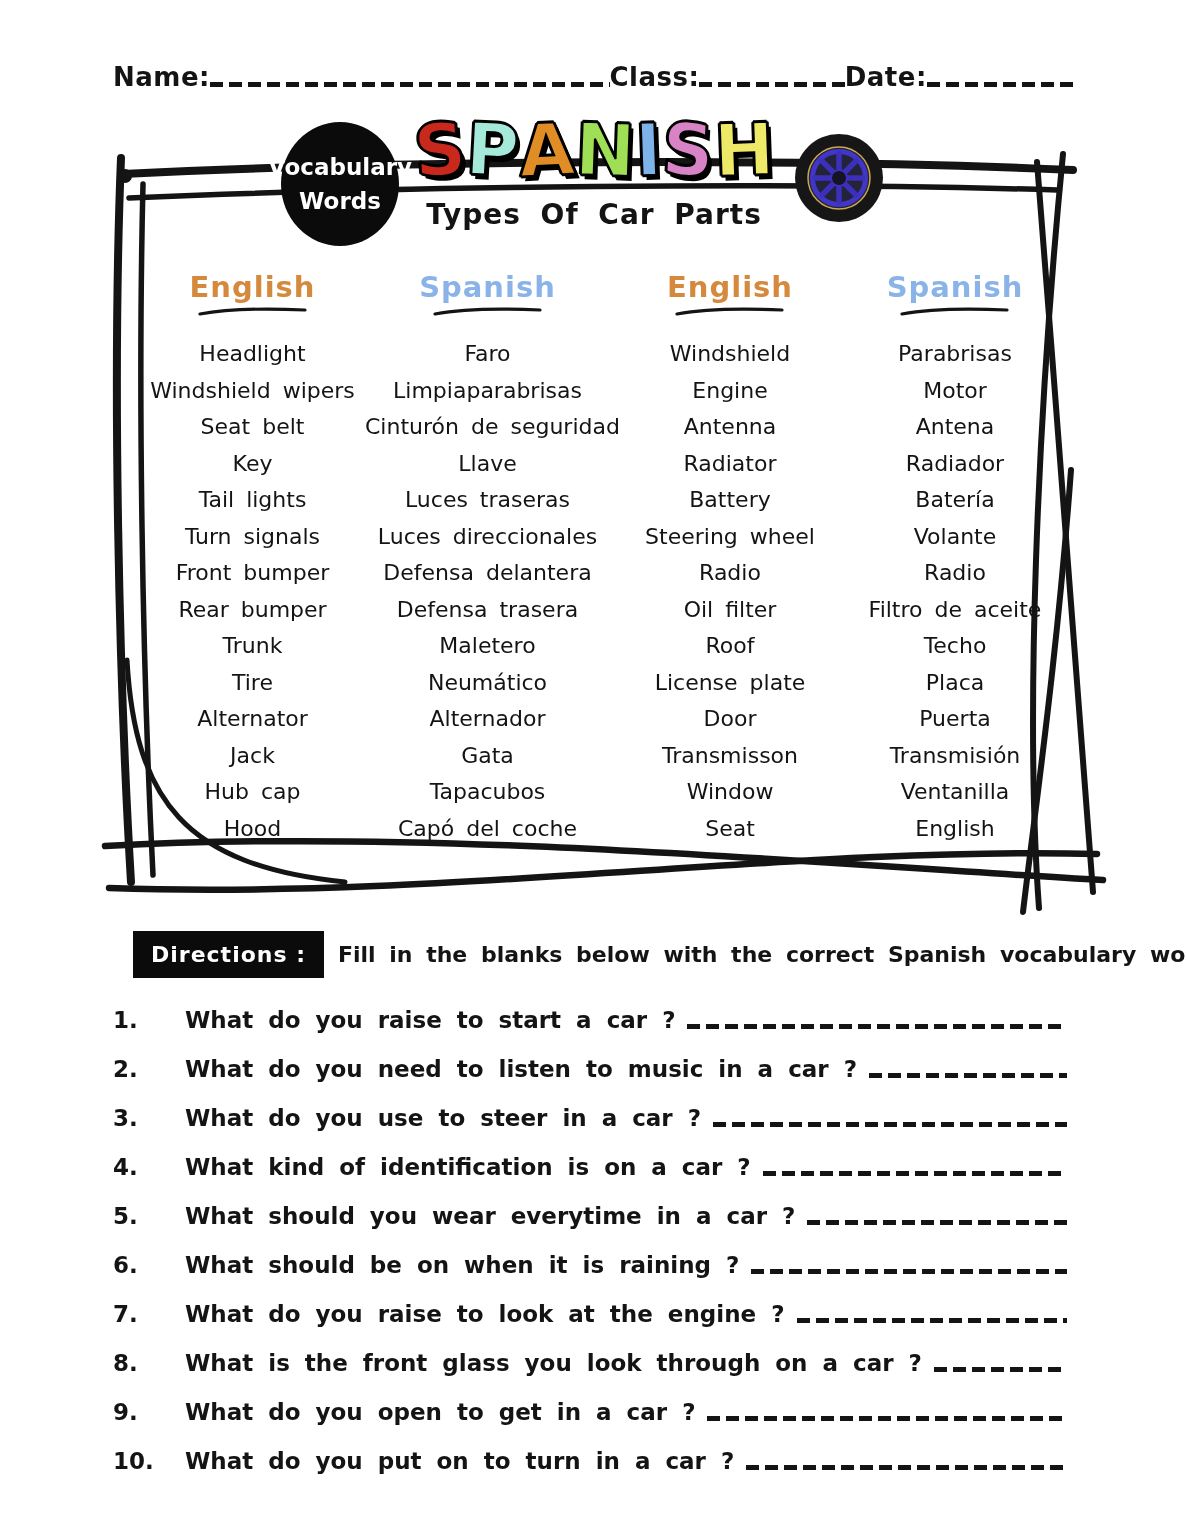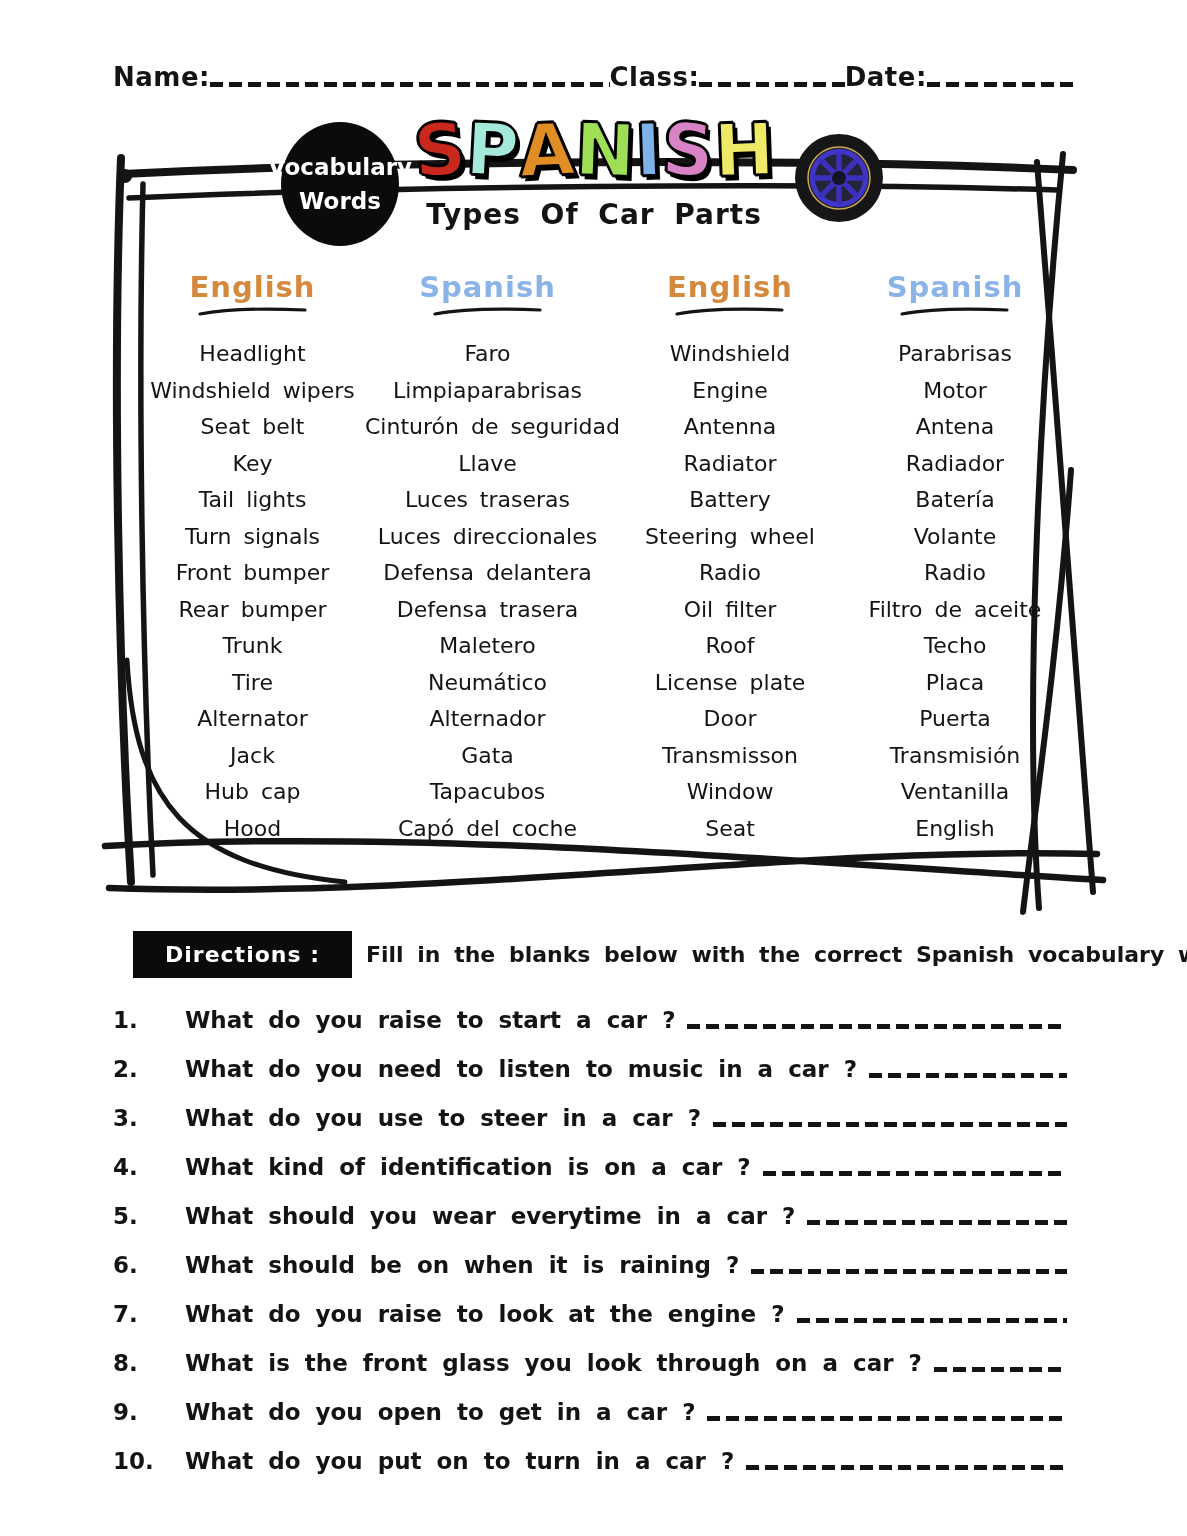--- a/index.html
+++ b/index.html
@@ -36,21 +36,21 @@
   .vocab{position:absolute;left:140px;top:270px;width:920px;display:grid;
          grid-template-columns:225px 245px 240px 210px;}
   .vhead{text-align:center;font-size:29px;font-weight:700;height:66px;letter-spacing:1px;}
   .vhead .hl{display:block;margin:1px auto 0;}
   .vcell{text-align:center;font-size:22px;font-weight:400;line-height:36.5px;
          word-spacing:5px;white-space:nowrap;}
 
   
   .directions{position:absolute;left:133px;top:931px;right:105px;display:flex;align-items:center;
               font-size:22px;font-weight:700;}
-  .dir-label{background:#0b0b0b;color:#fff;padding:11px 32px;letter-spacing:1px;white-space:nowrap;}
+  .dir-label{background:#0b0b0b;color:#fff;padding:11px 18px;letter-spacing:1px;white-space:nowrap;}
   .dir-text{margin-left:14px;word-spacing:6px;white-space:nowrap;}
 
   
   .questions{position:absolute;left:113px;top:1004px;right:120px;}
   .qrow{display:flex;align-items:flex-end;height:28px;margin-bottom:21px;
         font-size:23px;font-weight:700;}
   .qnum{width:72px;line-height:1;}
   .qtext{white-space:nowrap;line-height:1;word-spacing:7px;}
   .qblank{flex:1;margin-left:12px;align-self:flex-end;height:5px;margin-bottom:3px;
           background:repeating-linear-gradient(90deg,#141414 0 13px,transparent 13px 19px);}

